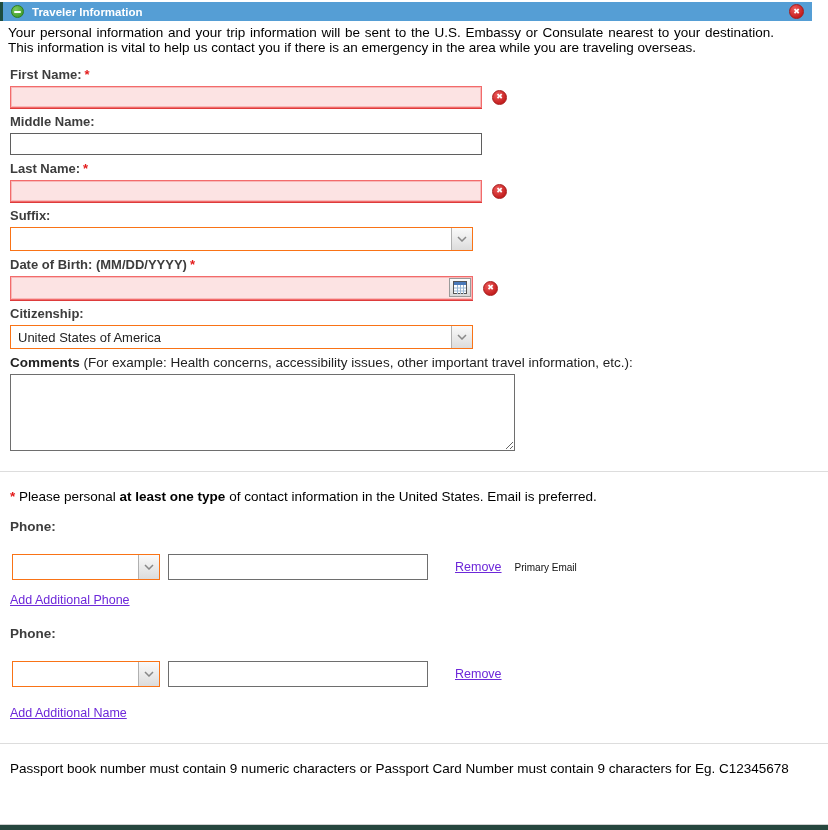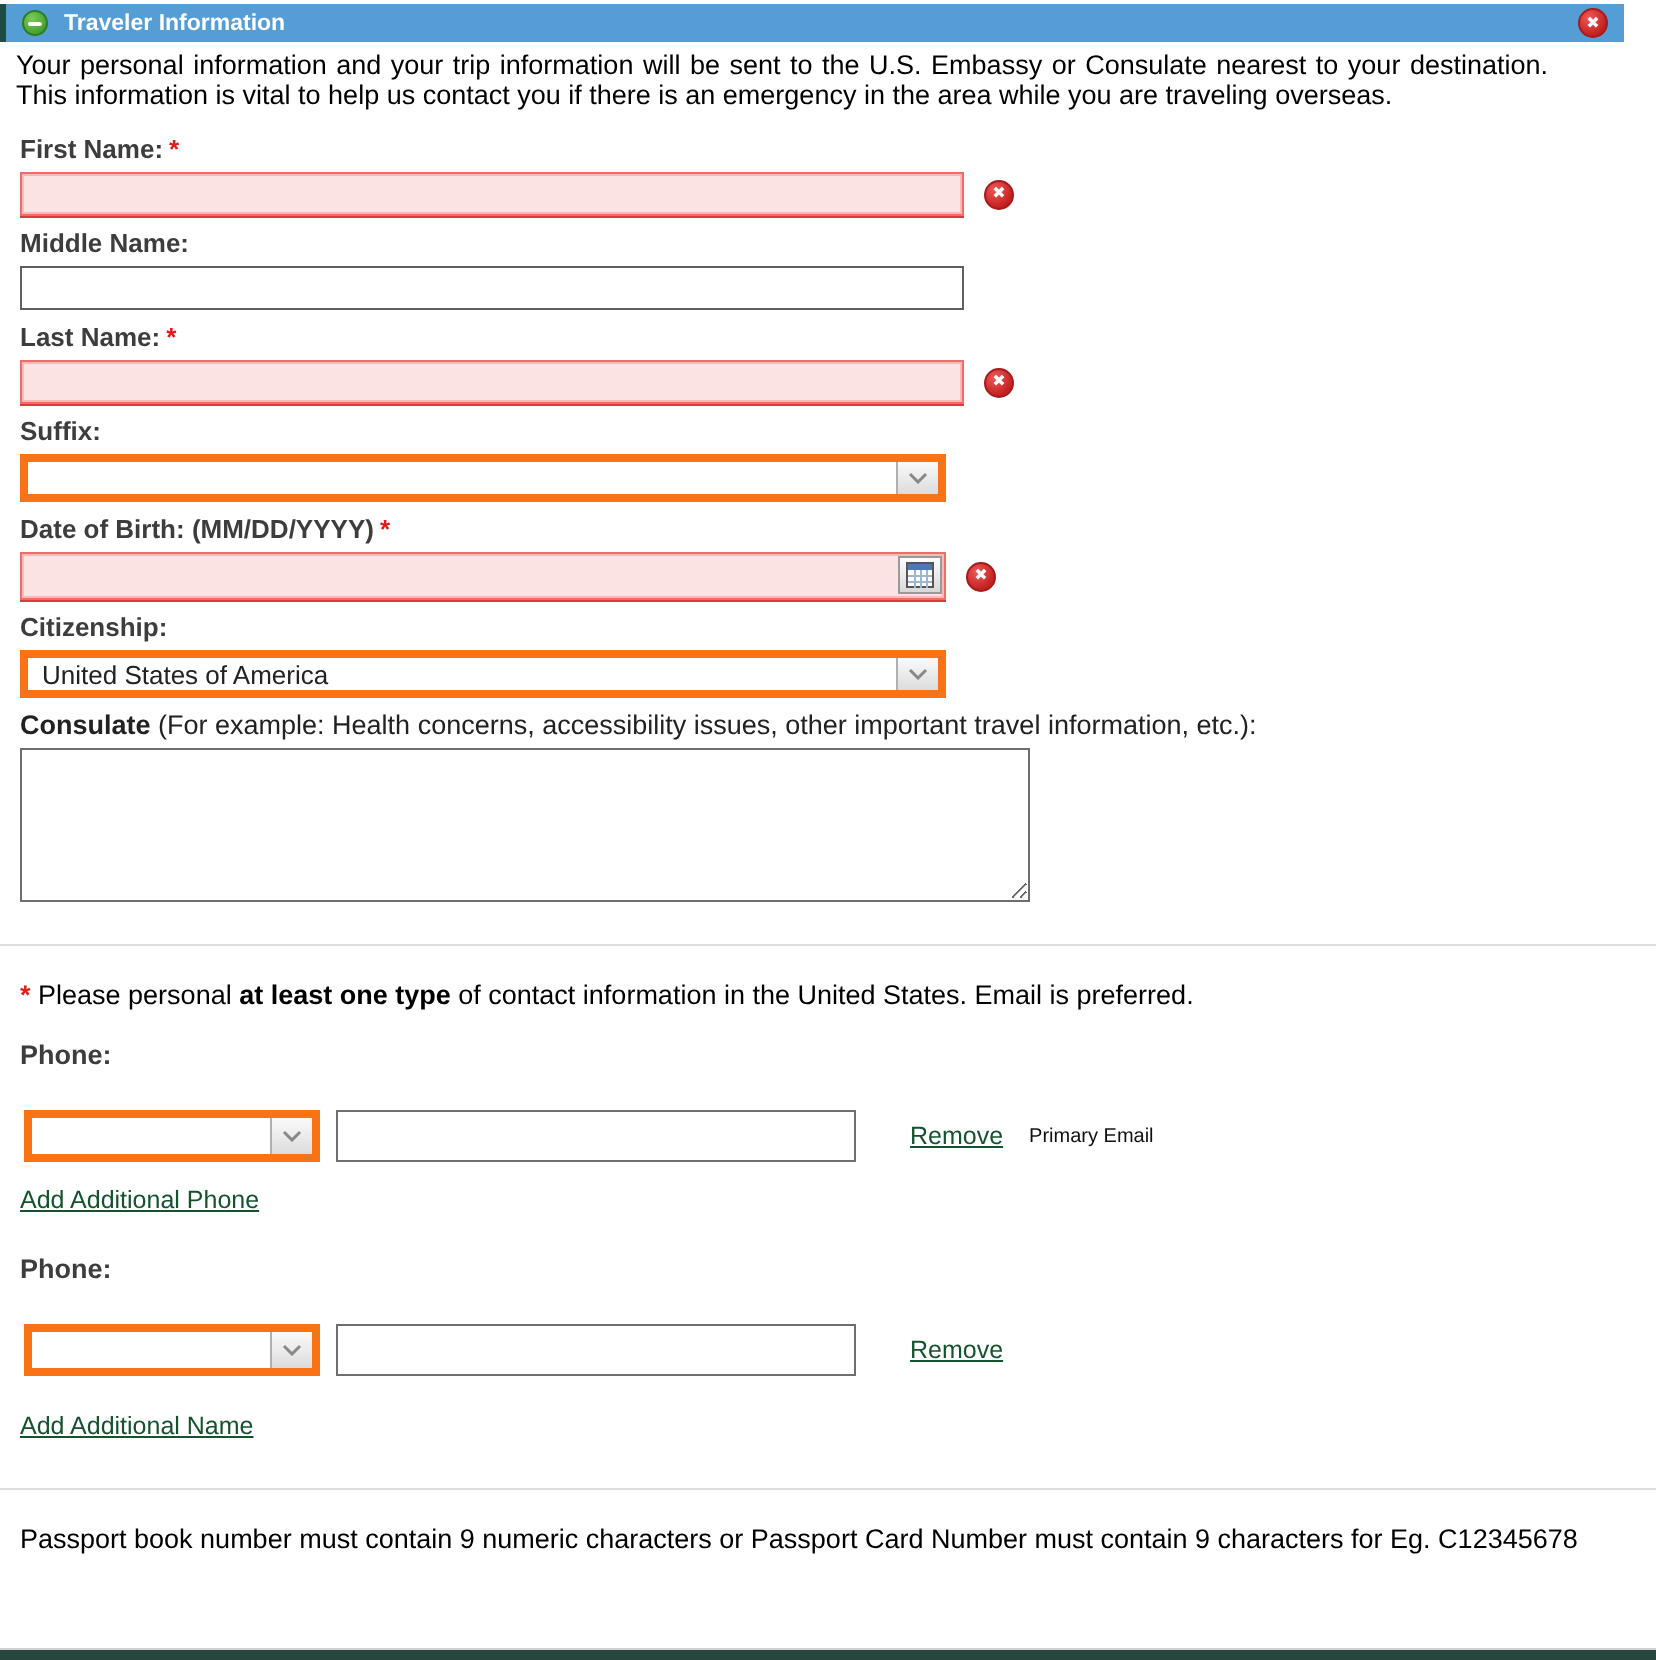--- a/index.html
+++ b/index.html
@@ -66,21 +66,21 @@
   }
   .text-input.error {
     border: 1px solid #F26B6B;
     background: #FCE3E3;
     box-shadow: 0 1px 0 0 #DD3B3B, inset 0 0 0 1px #F8B9B9;
   }
   .err-gap { margin-left: 10px; }
   
   .select-box {
     width: 463px; height: 24px;
-    border: 4px solid #f97316; background: #fff;
+    border: 1px solid #f97316; background: #fff;
     display: flex; align-items: center;
     cursor: pointer;
   }
   .select-value { flex: 1 1 auto; font-size: 13px; padding: 0 7px; color: #222; }
   .select-arrow {
     flex: 0 0 auto; width: 21px; height: 100%;
     border-left: 1px solid #B0B0B0;
     background: linear-gradient(#FAFAFA, #DCDCDC);
     display: flex; align-items: center; justify-content: center;
   }
@@ -110,21 +110,21 @@
   .contact-note b { font-weight: bold; }
   .section-label {
     display: block; margin: 15px 0 0 10px;
     font-size: 13.5px; font-weight: bold; color: #3D3D3D;
   }
   .contact-row { display: flex; align-items: center; margin: 20px 0 0 12px; }
   .small-select { width: 148px; height: 26px; }
   .contact-input { width: 260px; height: 26px; margin-left: 8px; border-color: #6E6E6E; }
   .remove-link { margin-left: 27px; }
   a.link {
-    color: #14532d; text-decoration: underline;
+    color: #6d28d9; text-decoration: underline;
     font-size: 12.5px; cursor: pointer;
   }
   .primary-label { margin-left: 13px; font-size: 10px; color: #111; }
   .add-link-row { margin: 10px 0 0 10px; }
   
   .passport-note { margin: 17px 0 0 10px; font-size: 13.5px; }
   
   .bottom-bar {
     position: fixed; left: 0; bottom: 0;
     width: 828px; height: 6px;
@@ -212,21 +212,21 @@
       <span class="select-value">United States of America</span>
       <span class="select-arrow">
         <svg width="10" height="6" viewBox="0 0 10 6">
             <polyline points="1,1 5,5 9,1" fill="none" stroke="#888" stroke-width="1.5"></polyline>
           </svg>
       </span>
     </div>
   </div>
 
   <div class="field">
-    <span class="field-label" style="font-weight:normal; color:#222; font-size:13.5px;"><b>Consulate</b><span> (For example: Health concerns, accessibility issues, other important travel information, etc.):</span></span>
+    <span class="field-label" style="font-weight:normal; color:#222; font-size:13.5px;"><b>Comments</b><span> (For example: Health concerns, accessibility issues, other important travel information, etc.):</span></span>
     <textarea class="comments-area" style=""></textarea>
   </div>
 
 </div>
 
 <hr class="divider">
 
 <p class="contact-note"><span class="star">*</span><span> Please personal </span><b>at least one type</b><span> of contact information in the United States. Email is preferred.</span></p>
 
 <span class="section-label">Phone:</span>

